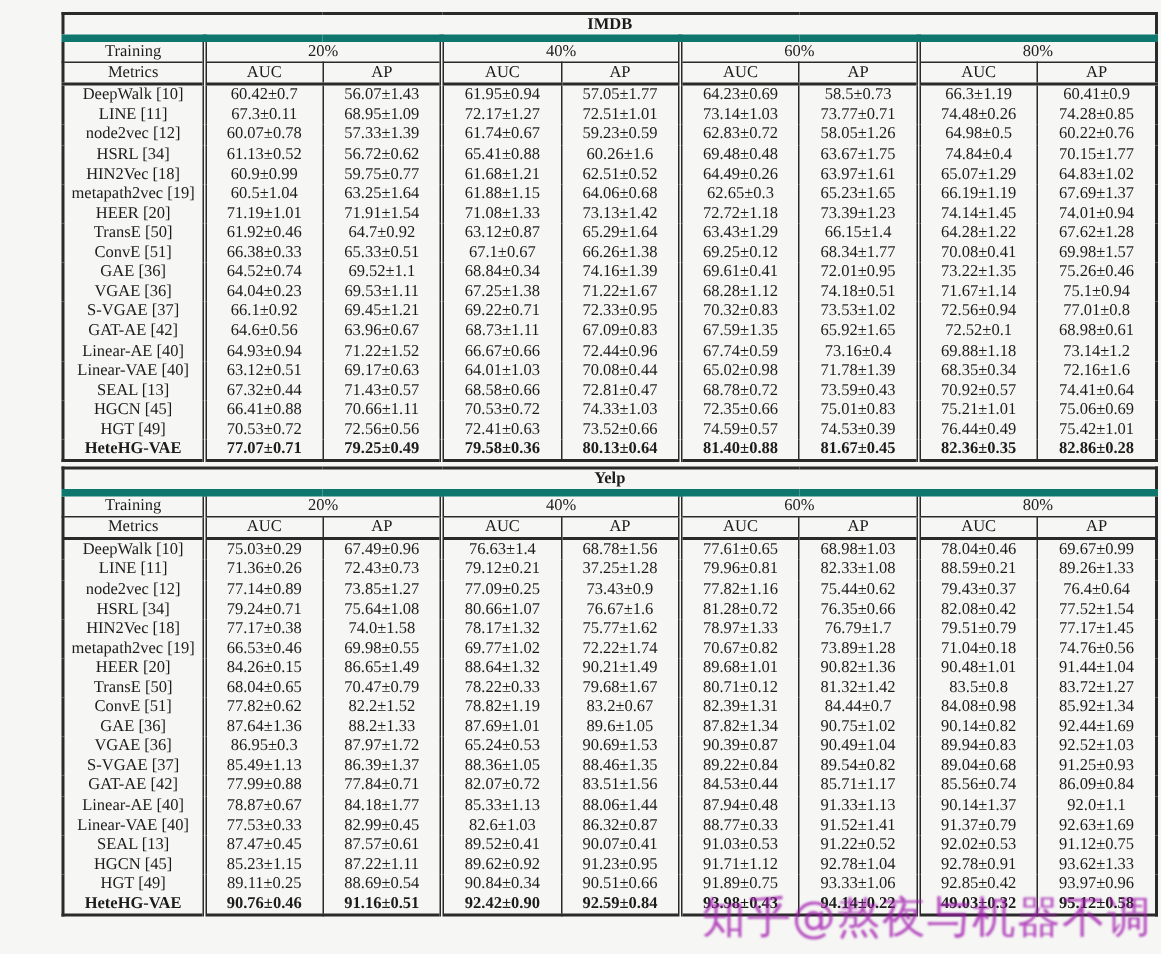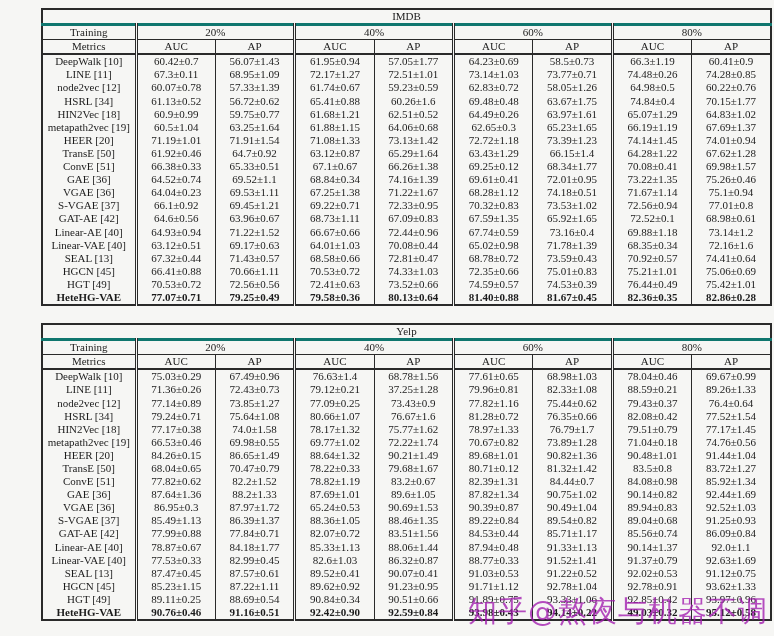--- a/index.html
+++ b/index.html
@@ -12,30 +12,30 @@
   }
   .tablewrap{position:absolute;left:41px;top:8px;width:731px;}
   table.results{
     border-collapse:collapse;
     width:731px;
     table-layout:fixed;
     font-size:11px;
     line-height:13.1px;
     background:transparent;
   }
-  table.results + table.results{margin-top:17px;}
+  table.results + table.results{margin-top:3px;}
   table.results{border:2px solid #2a2a2a;}
   td,th{
     padding:0 1px;
     text-align:center;
     font-weight:normal;
     white-space:nowrap;
     overflow:hidden;
   }
-  .band-cell{font-weight:normal;border-bottom:3px solid #0f766e;text-align:center;}
+  .band-cell{font-weight:bold;border-bottom:5px solid #0f766e;text-align:center;}
   .training-row td{border-bottom:1px solid #2a2a2a;}
   .metrics-row td{border-bottom:2px solid #2a2a2a;}
   .method-col{border-right:3px double #2a2a2a;font-family:Liberation Serif, serif;}
   .val{border-left:1px solid #2a2a2a;}
   .group-start{border-left:3px double #2a2a2a;}
   .group-span{border-left:3px double #2a2a2a;}
   tr.bold-row td{font-weight:bold;}
   .watermark{
     position:absolute;
     left:468px;top:592px;

